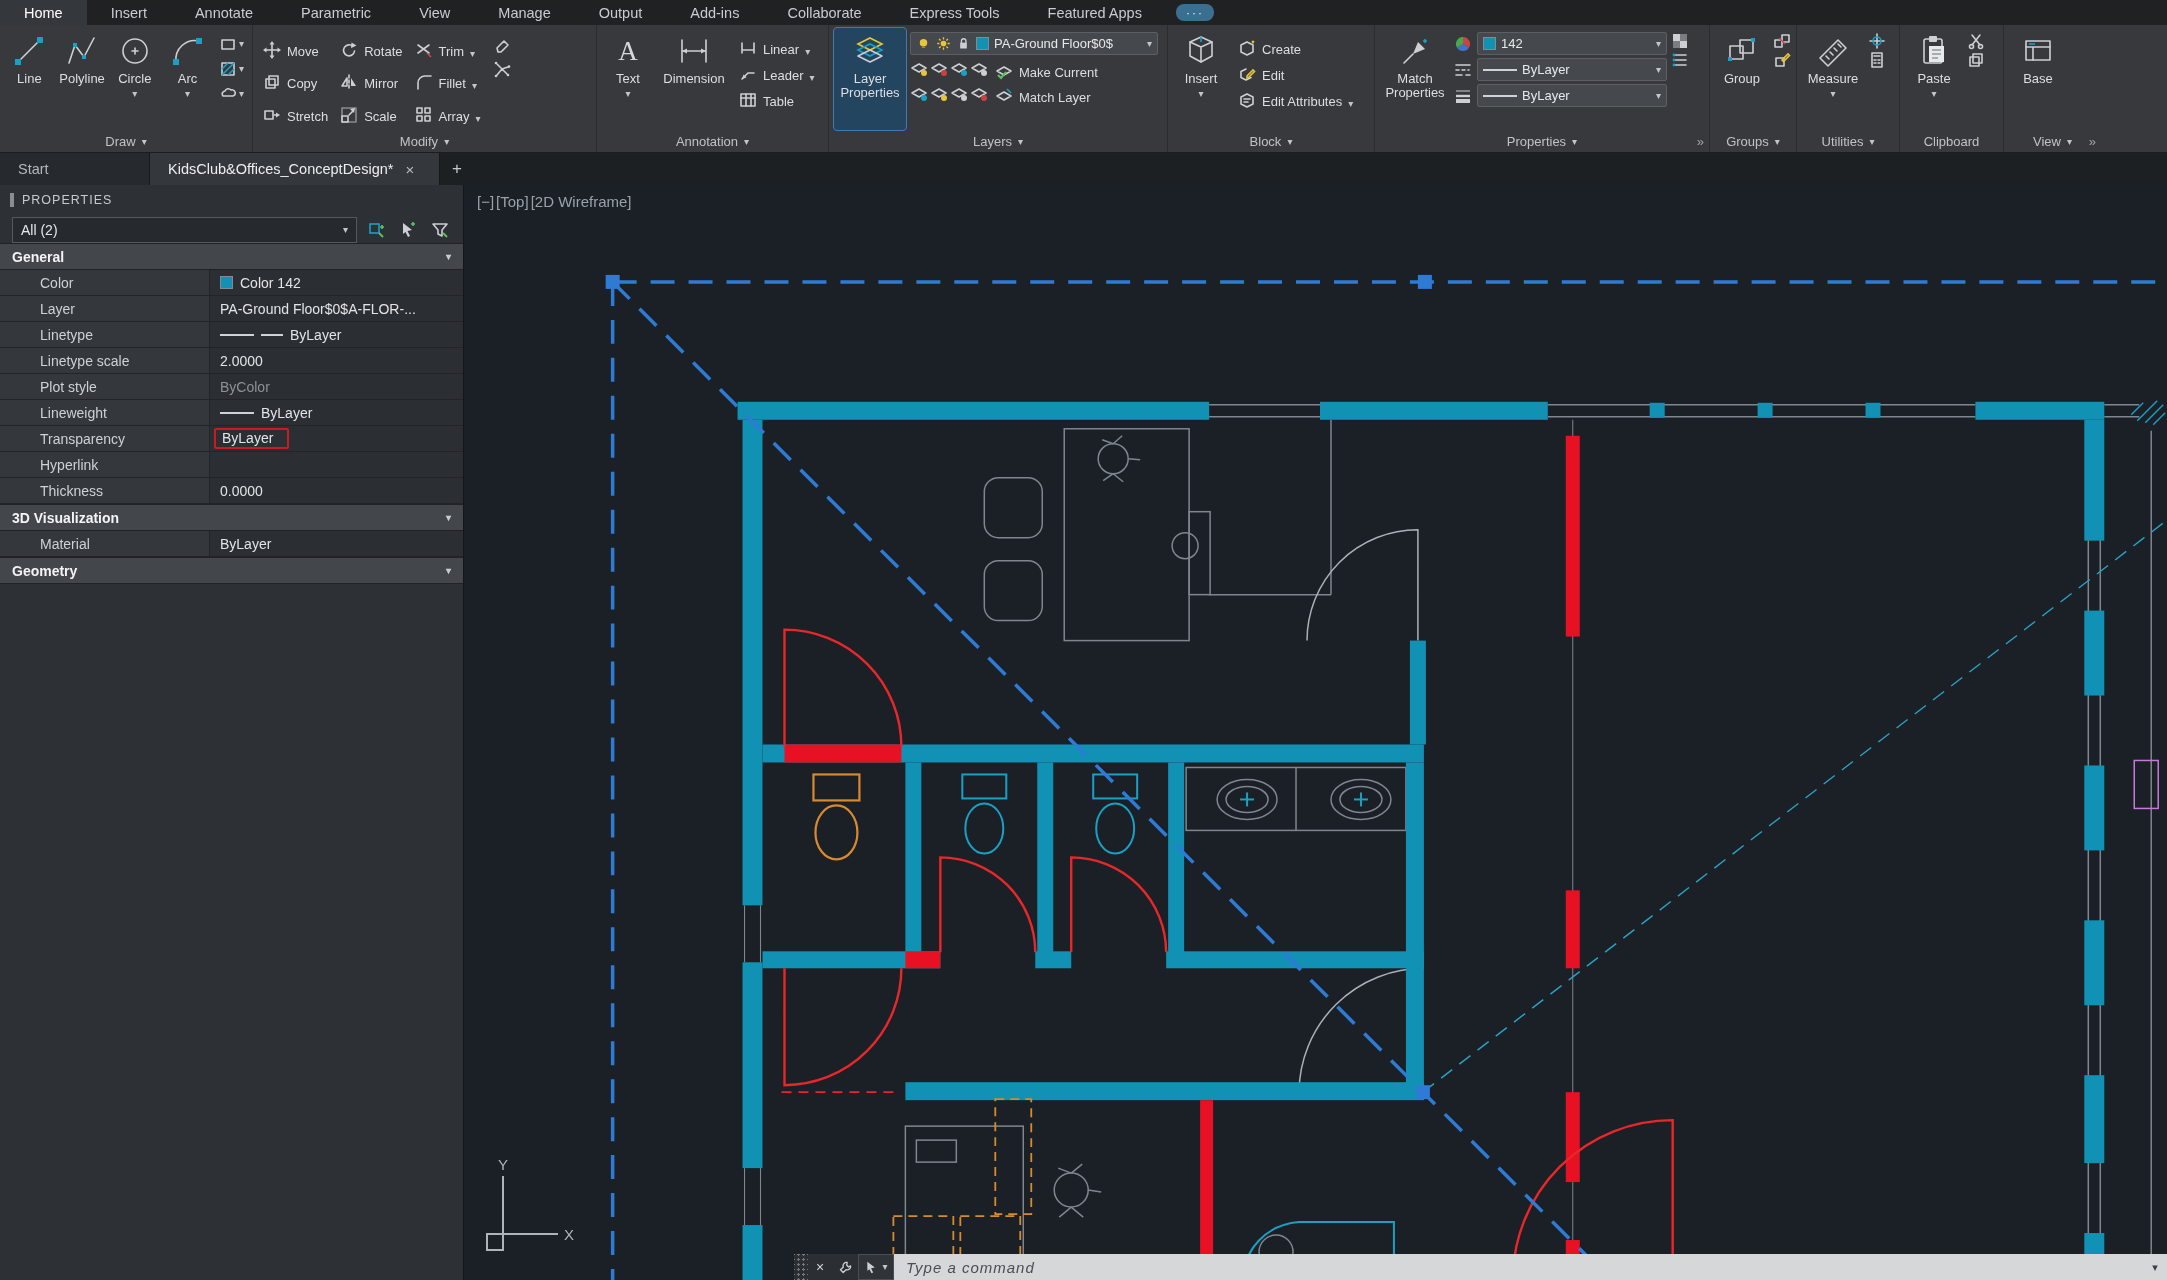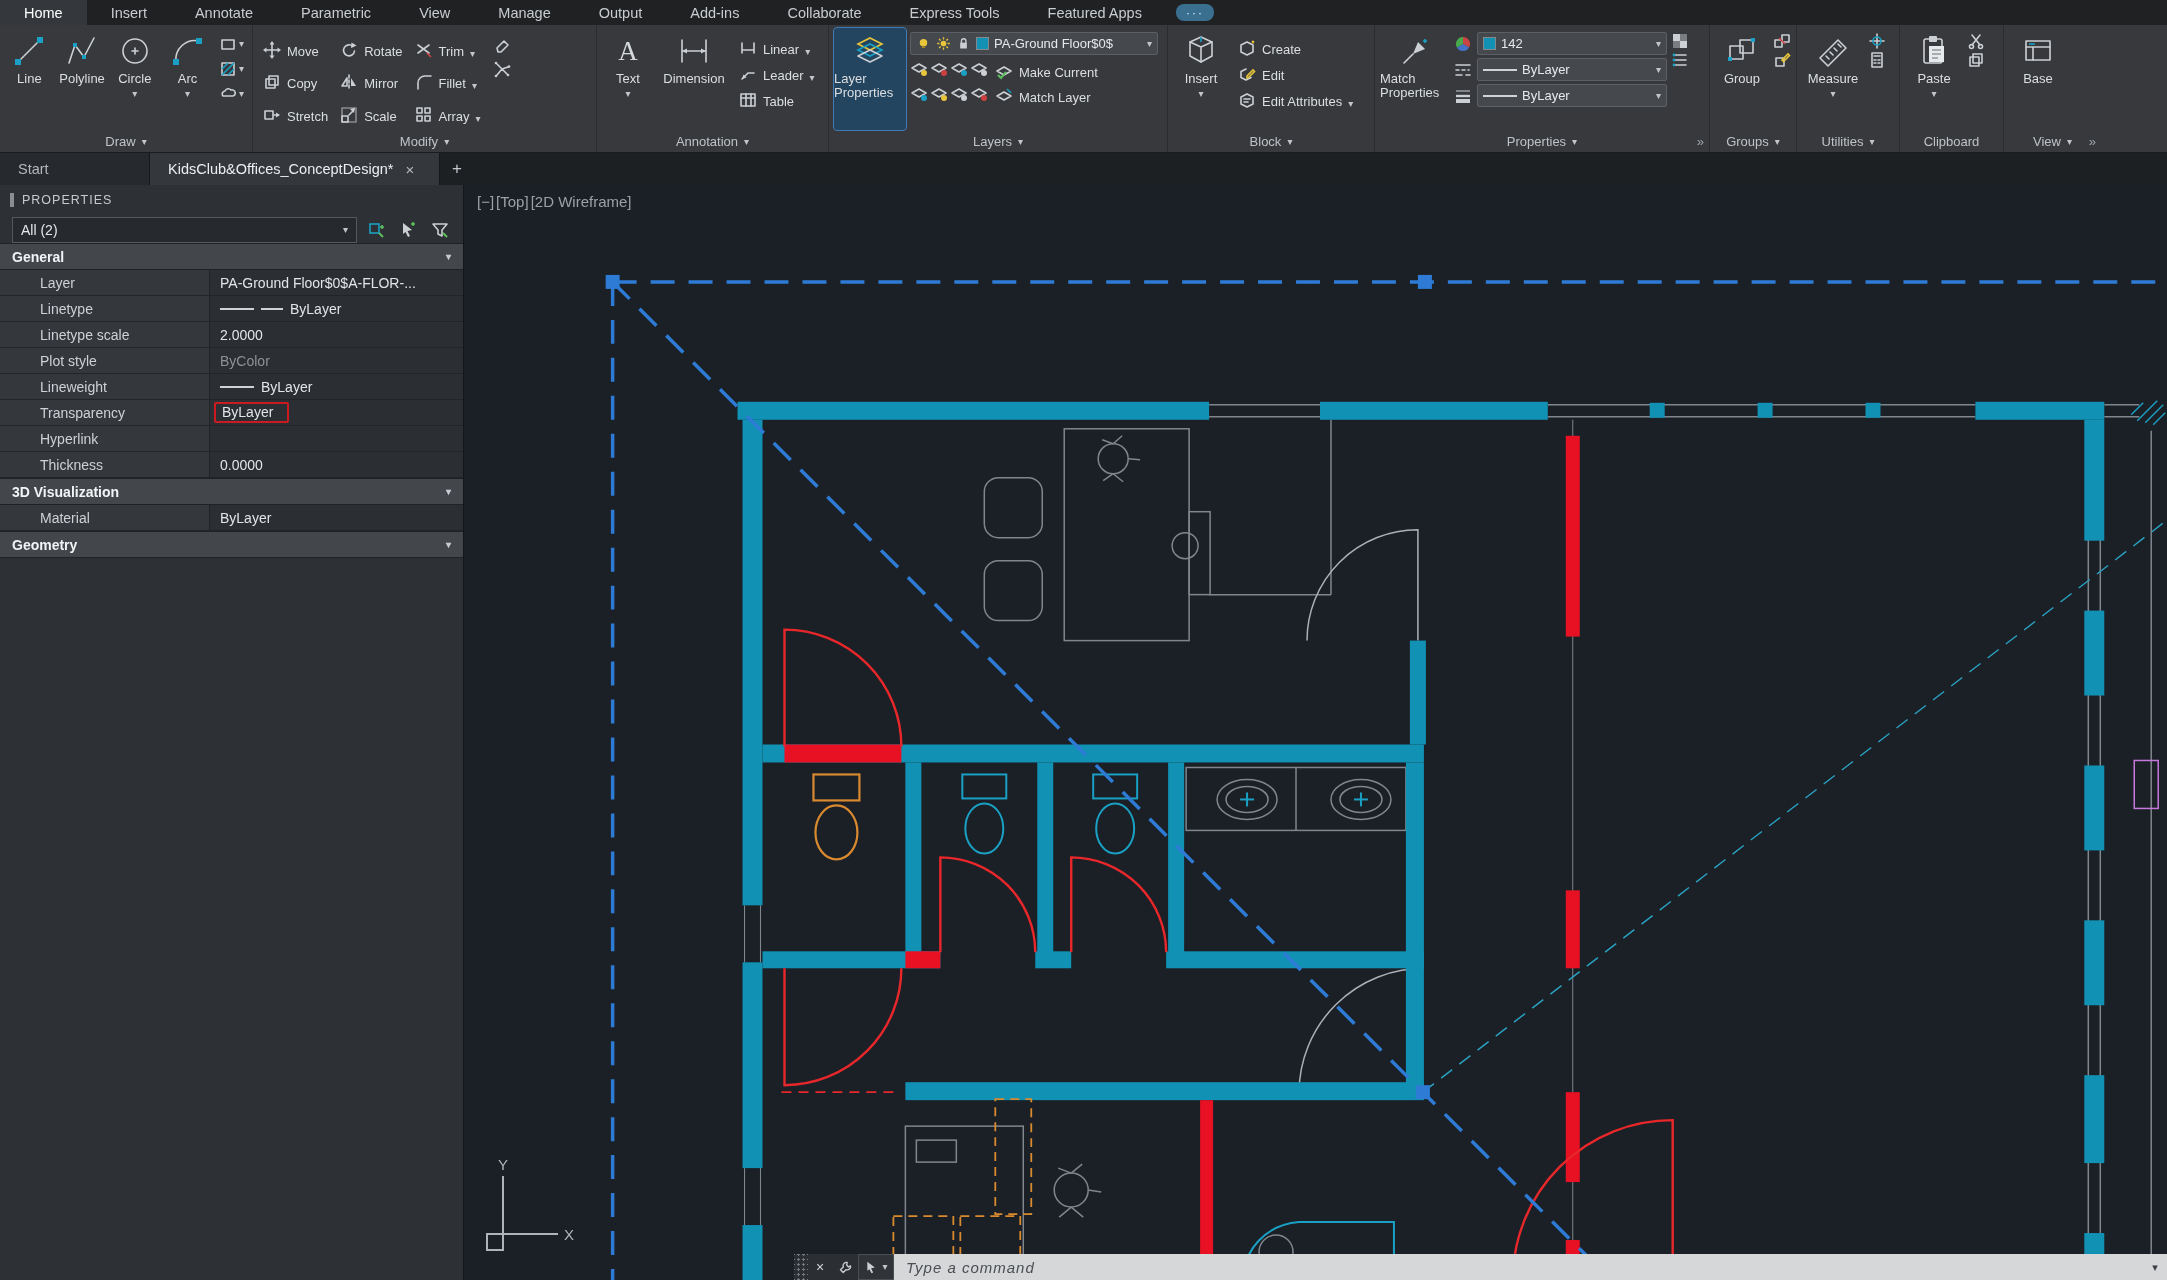--- a/index.html
+++ b/index.html
@@ -15,21 +15,21 @@
              color:#e8f4fa;font-size:12px;display:flex;align-items:center;letter-spacing:2px}
 
   
   .ribbon{position:absolute;top:25px;left:0;right:0;height:128px;background:#37393c;display:flex;border-bottom:1px solid #1a1c1e}
   .panel{position:relative;border-right:1px solid #2a2c2e;padding:3px 5px 22px 5px;display:flex;gap:4px;flex:0 0 auto}
   .panel-footer{position:absolute;left:0;right:0;bottom:0;height:21px;display:flex;align-items:center;justify-content:center;
                 gap:6px;font-size:13px;color:#bfc3c7}
   .panel-footer .launcher{position:absolute;right:5px;color:#9fa4a8;font-size:13px}
   .caret{color:#c2c6ca;font-size:10px;line-height:10px}
   .btn-big{display:flex;flex-direction:column;align-items:center;width:50px;padding-top:5px;gap:3px;border-radius:3px}
-  .btn-big .lbl{font-size:13px;line-height:14px;text-align:left;color:#dcdfe2}
+  .btn-big .lbl{font-size:13px;line-height:14px;text-align:center;color:#dcdfe2}
   .btn-big.sel{background:#24455f;outline:1px solid #3f7ab8}
   .col{display:flex;flex-direction:column;justify-content:flex-start;gap:1px;padding-top:4px}
   .btn-row{display:flex;align-items:flex-end;gap:6px;height:25px;padding:0 5px;font-size:13px;color:#dcdfe2;border-radius:3px;white-space:nowrap}
   .btn-sq{display:flex;align-items:center;gap:2px;height:24px;padding:0 3px;border-radius:3px}
   .grid3{display:grid;grid-template-columns:auto auto auto;column-gap:2px;row-gap:1px;padding-top:6px}
   .combo{display:flex;align-items:center;gap:5px;height:23px;background:#45484c;border:1px solid #5c5f63;border-radius:2px;
          padding:0 5px;font-size:13px;color:#e6e9ec;white-space:nowrap;overflow:hidden}
   .combo .caret{margin-left:auto}
   .sw{width:13px;height:13px;background:#1191b4;border:1px solid #86898c;flex:0 0 auto}
   .linesample{display:inline-block;width:34px;border-top:2px solid #cfd3d6}
@@ -644,20 +644,29 @@
             <path d="M12 12l4 4" stroke="#5fbf5f" stroke-width="2"></path>
           </svg>
       </div>
     </div>
 
     <div class="sect">
       <span>General</span>
       <span class="caret">▾</span>
     </div>
 
+    <div class="prow">
+      <div class="pcell-l">
+          <span>Color</span>
+        </div>
+      <div class="pcell-v">
+        <span class="sw"></span>
+        <span>Color 142</span>
+      </div>
+    </div>
     <div class="prow">
       <div class="pcell-l">
           <span>Layer</span>
         </div>
       <div class="pcell-v">
           <span style="white-space:nowrap;overflow:hidden;text-overflow:ellipsis">PA-Ground  Floor$0$A-FLOR-...</span>
         </div>
     </div>
     <div class="prow">
       <div class="pcell-l">

